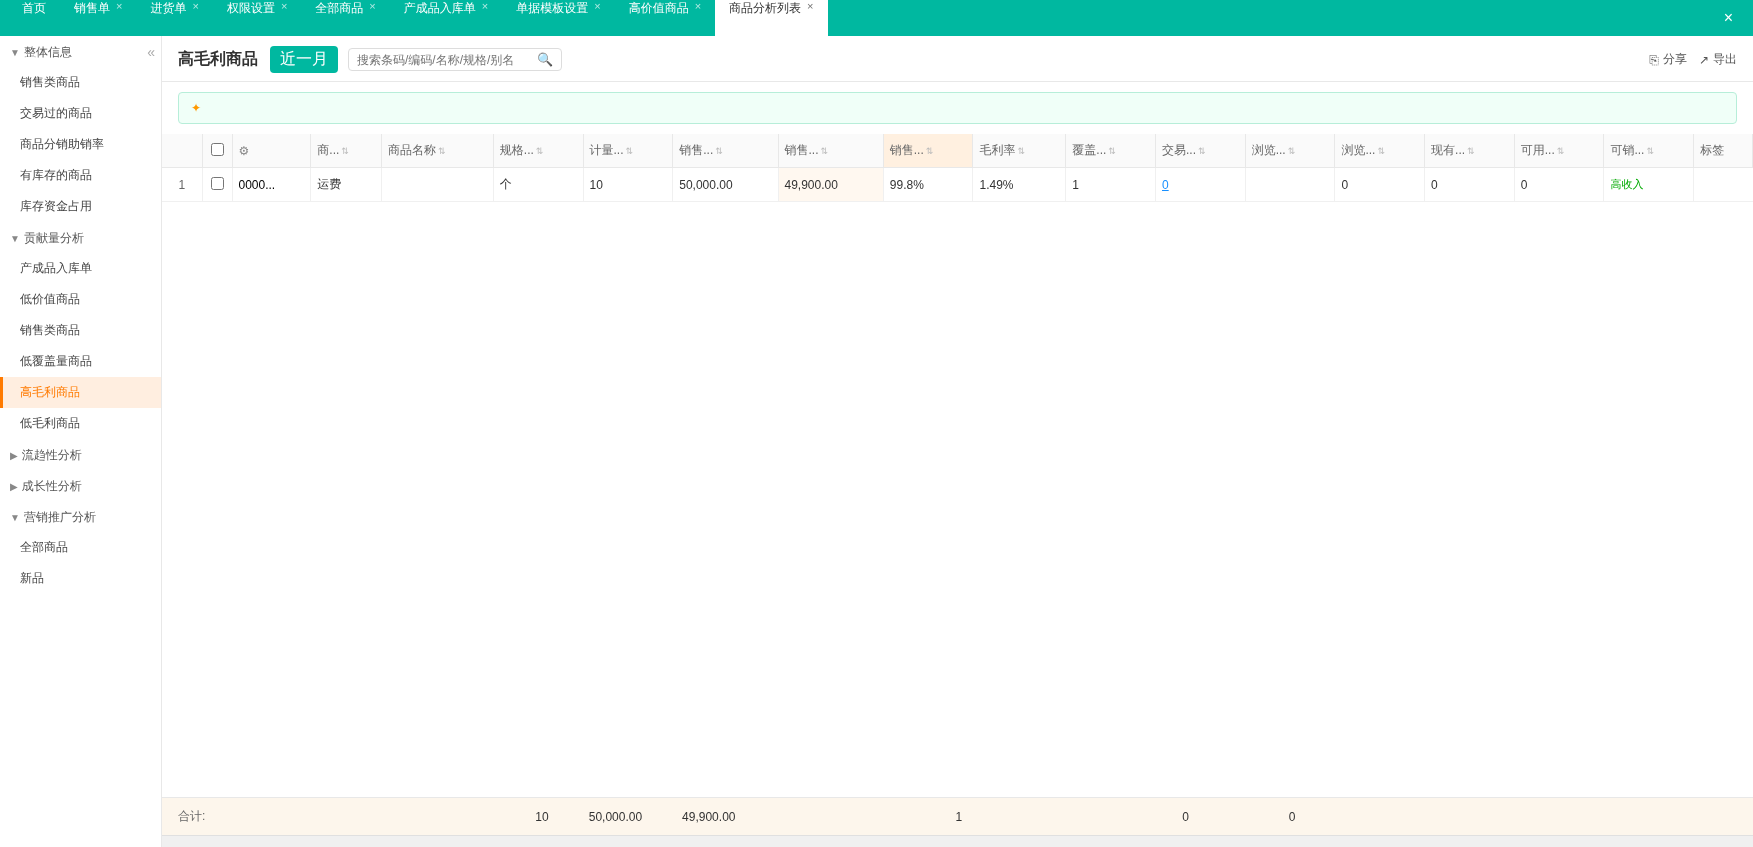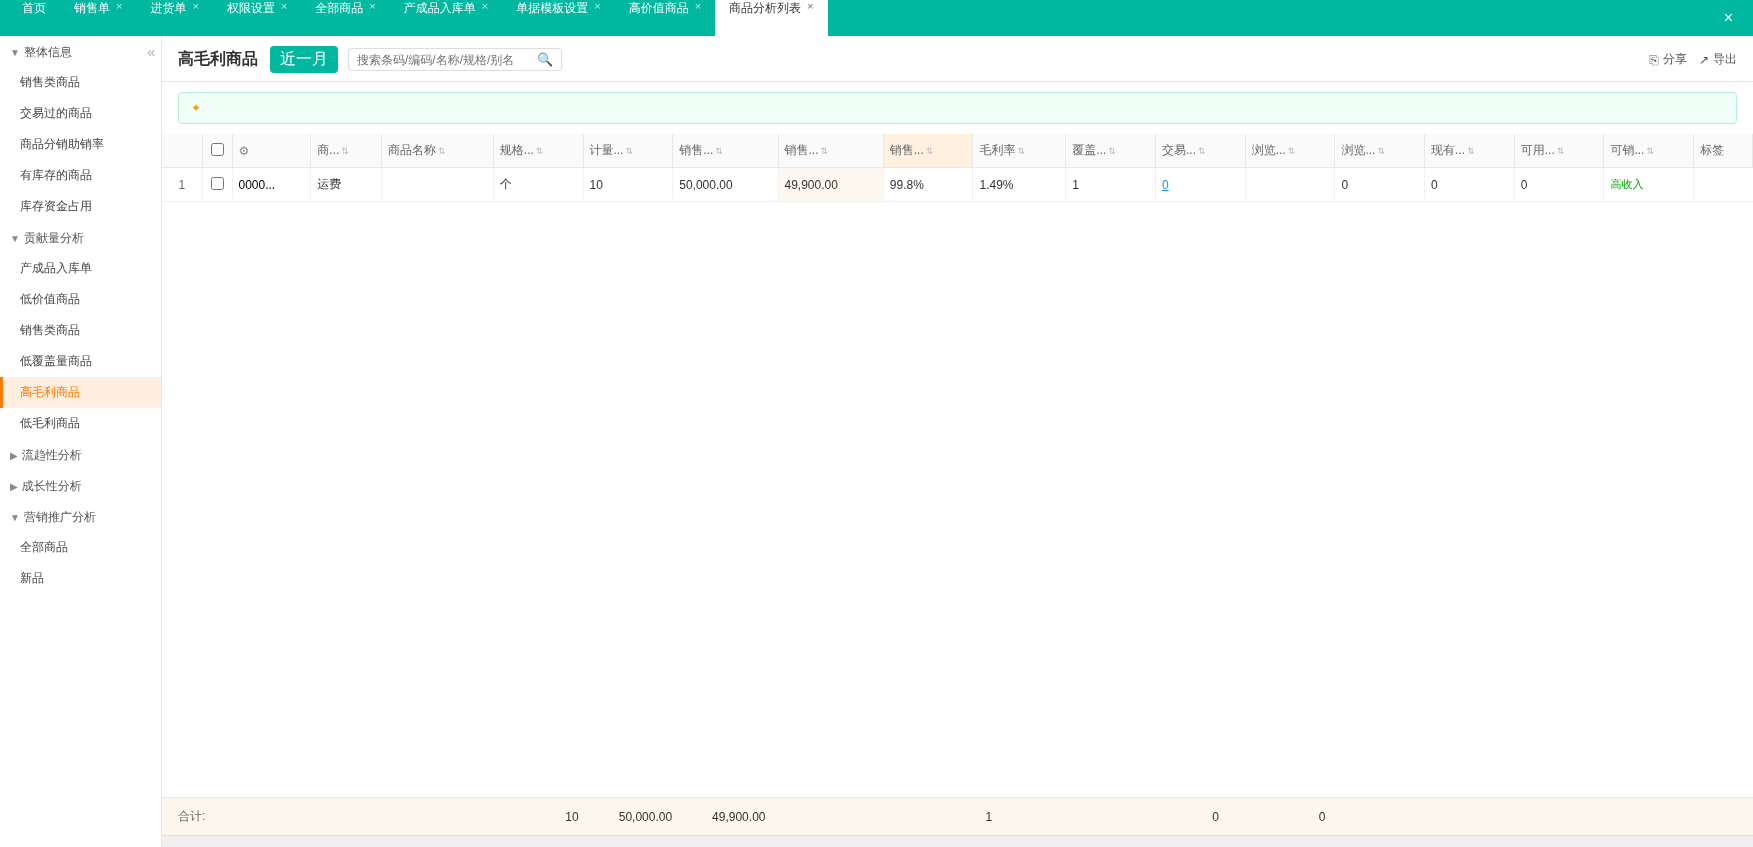--- a/index.html
+++ b/index.html
@@ -203,21 +203,20 @@
     .footer-total {
       display: flex;
       align-items: center;
       background: #fdf6ec;
       border-top: 1px solid #e8e8e8;
       padding: 8px 16px;
       min-height: 38px;
     }
     .footer-total .label {
       color: #666;
-      margin-right: 30px;
     }
     .footer-cells {
       display: flex;
       gap: 0;
     }
     .footer-cell {
       padding: 0 10px;
       color: #333;
       font-size: 12px;
     }

